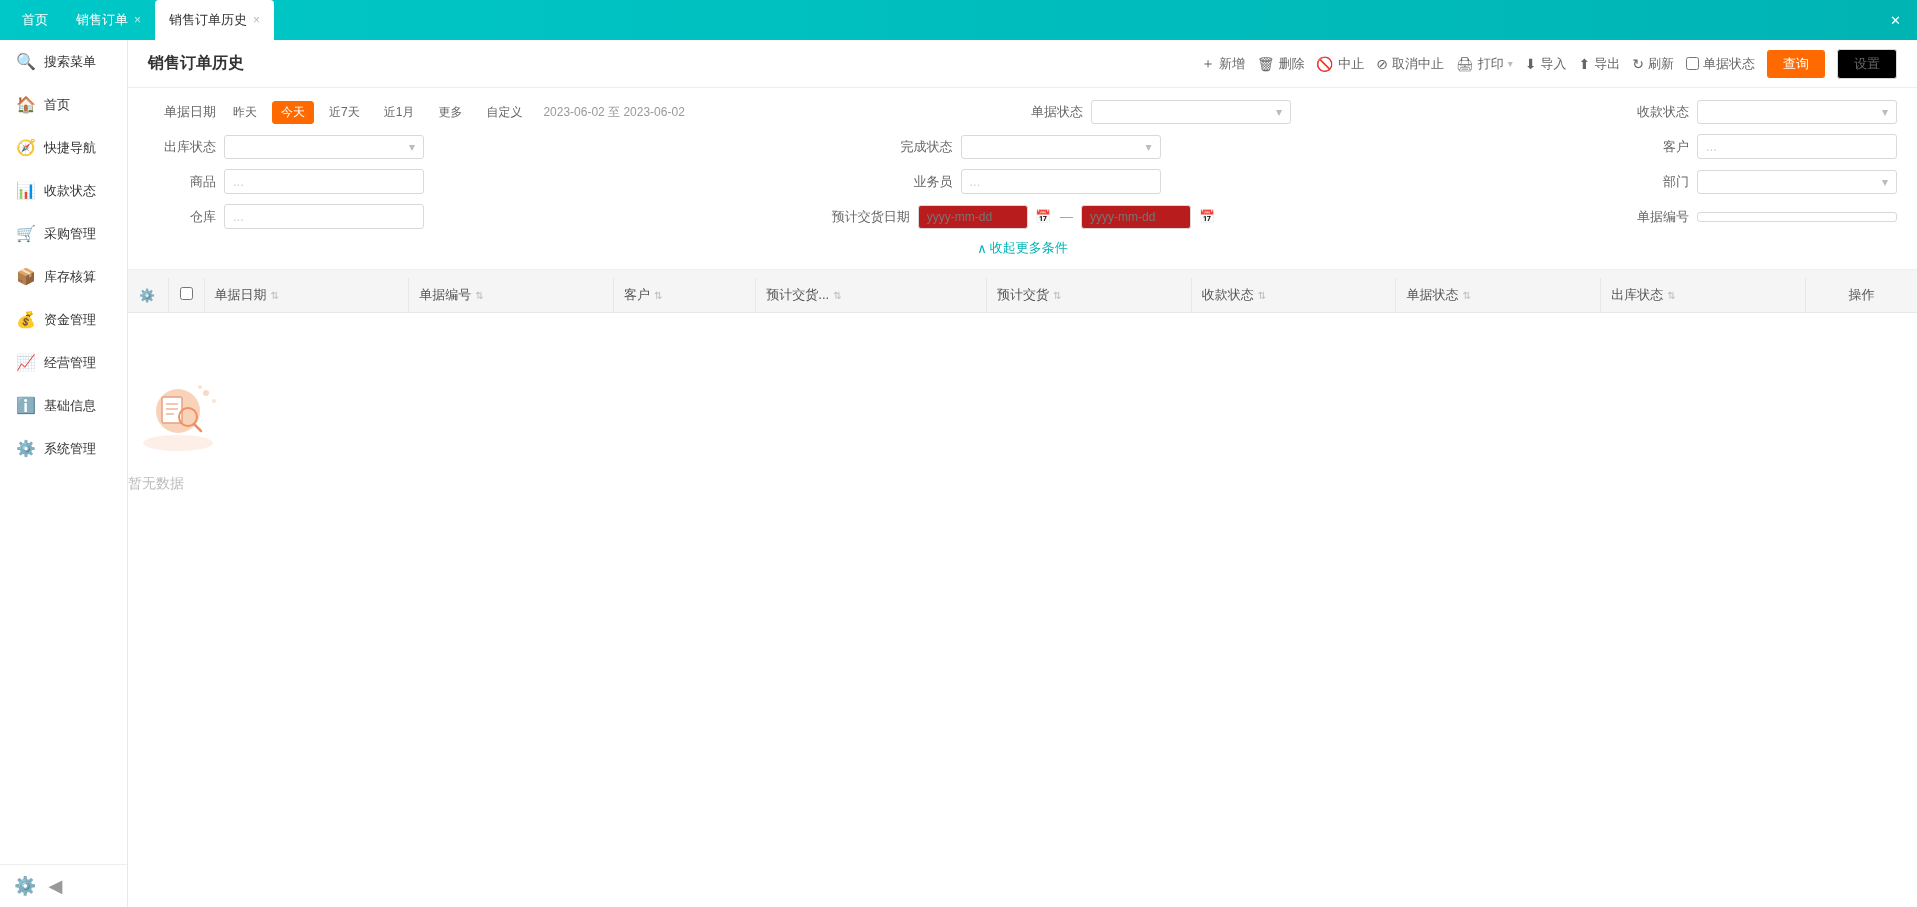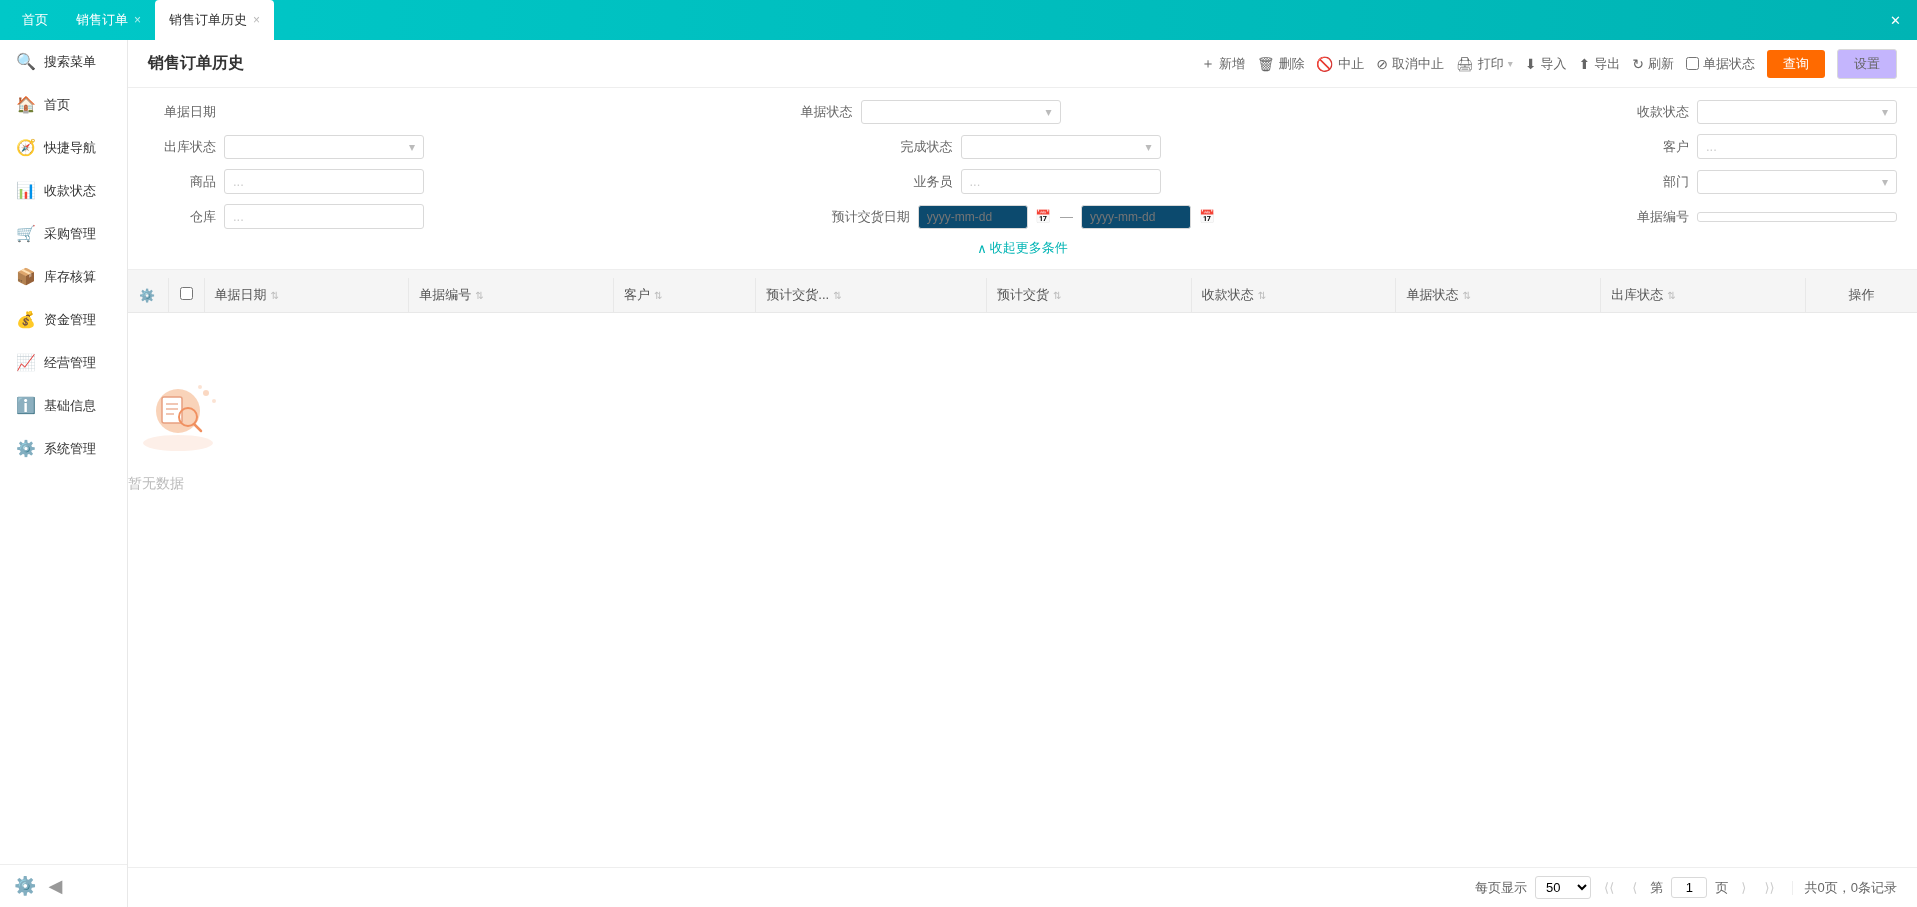--- a/index.html
+++ b/index.html
@@ -128,21 +128,21 @@
     .btn-query {
       background: #ff6a00;
       color: #fff;
       border: none;
       padding: 5px 16px;
       border-radius: 3px;
       cursor: pointer;
       font-size: 13px;
     }
     .btn-settings {
-      background: #c4b5fd;
+      background: #000000;
       color: #666;
       border: 1px solid #d9d9d9;
       padding: 5px 16px;
       border-radius: 3px;
       cursor: pointer;
       font-size: 13px;
     }
     .display-detail-check {
       display: flex;
       align-items: center;
@@ -227,21 +227,21 @@
       display: flex;
       align-items: center;
       gap: 4px;
     }
     .date-input {
       border: 1px solid #d9d9d9;
       border-radius: 3px;
       padding: 4px 8px;
       font-size: 12px;
       color: #bbb;
-      background: #0c4a6e;
+      background: #b91c1c;
       width: 110px;
     }
     .date-separator { color: #999; margin: 0 4px; }
     .calendar-icon { color: #ccc; cursor: pointer; margin-left: 4px; }
     .collapse-link {
       color: #00b4b4;
       cursor: pointer;
       font-size: 13px;
       display: flex;
       align-items: center;
@@ -459,20 +459,29 @@
         </div>
         <button class="btn-query">查询</button>
         <button class="btn-settings">设置</button>
       </div>
     </div>
 
     <div class="filter-area">
 
       <div class="filter-row">
         <span class="filter-label">单据日期</span>
+        <div class="filter-date-group">
+          <span class="date-btn">昨天</span>
+          <span class="date-btn active">今天</span>
+          <span class="date-btn">近7天</span>
+          <span class="date-btn">近1月</span>
+          <span class="date-btn">更多</span>
+          <span class="date-btn">自定义</span>
+          <span class="date-range-text">2023-06-02 至 2023-06-02</span>
+        </div>
         <div style="flex:1;"></div>
         <span class="filter-label">单据状态</span>
         <div class="filter-select" style="min-width:200px;">
           <span></span>
           <span style="color:#bbb;font-size:12px;">▾</span>
         </div>
         <div style="flex:1;"></div>
         <span class="filter-label">收款状态</span>
         <div class="filter-select" style="min-width:200px;">
           <span></span>
@@ -633,32 +642,15 @@
                   <circle cx="72" cy="14" r="2" fill="#f8c8a8" opacity="0.5"></circle>
                 </svg>
                 <span>暂无数据</span>
               </div>
             </td>
           </tr>
         </tbody>
       </table>
     </div>
 
-    <div class="pagination-bar">
-      <span>每页显示</span>
-      <select class="page-size-dropdown">
-        <option>50</option>
-        <option>100</option>
-        <option>200</option>
-      </select>
-      <span class="page-nav-btn disabled">⟨⟨</span>
-      <span class="page-nav-btn disabled">⟨</span>
-      <span>第</span>
-      <input type="text" class="page-num-input" value="1" style="">
-      <span>页</span>
-      <span class="page-nav-btn disabled">⟩</span>
-      <span class="page-nav-btn disabled">⟩⟩</span>
-      <div class="divider-v"></div>
-      <span>共0页，0条记录</span>
-    </div>
 
   </div>
 </div>
 
 </body></html>

